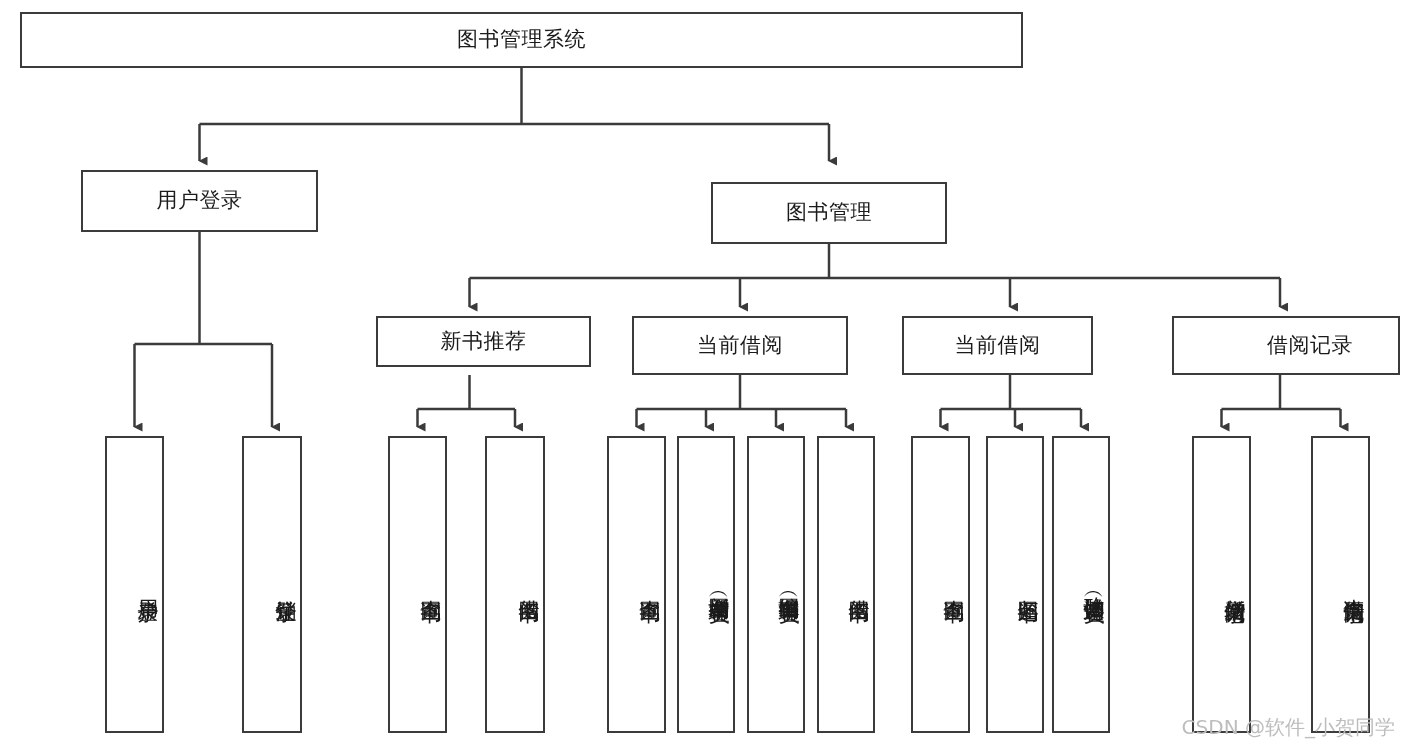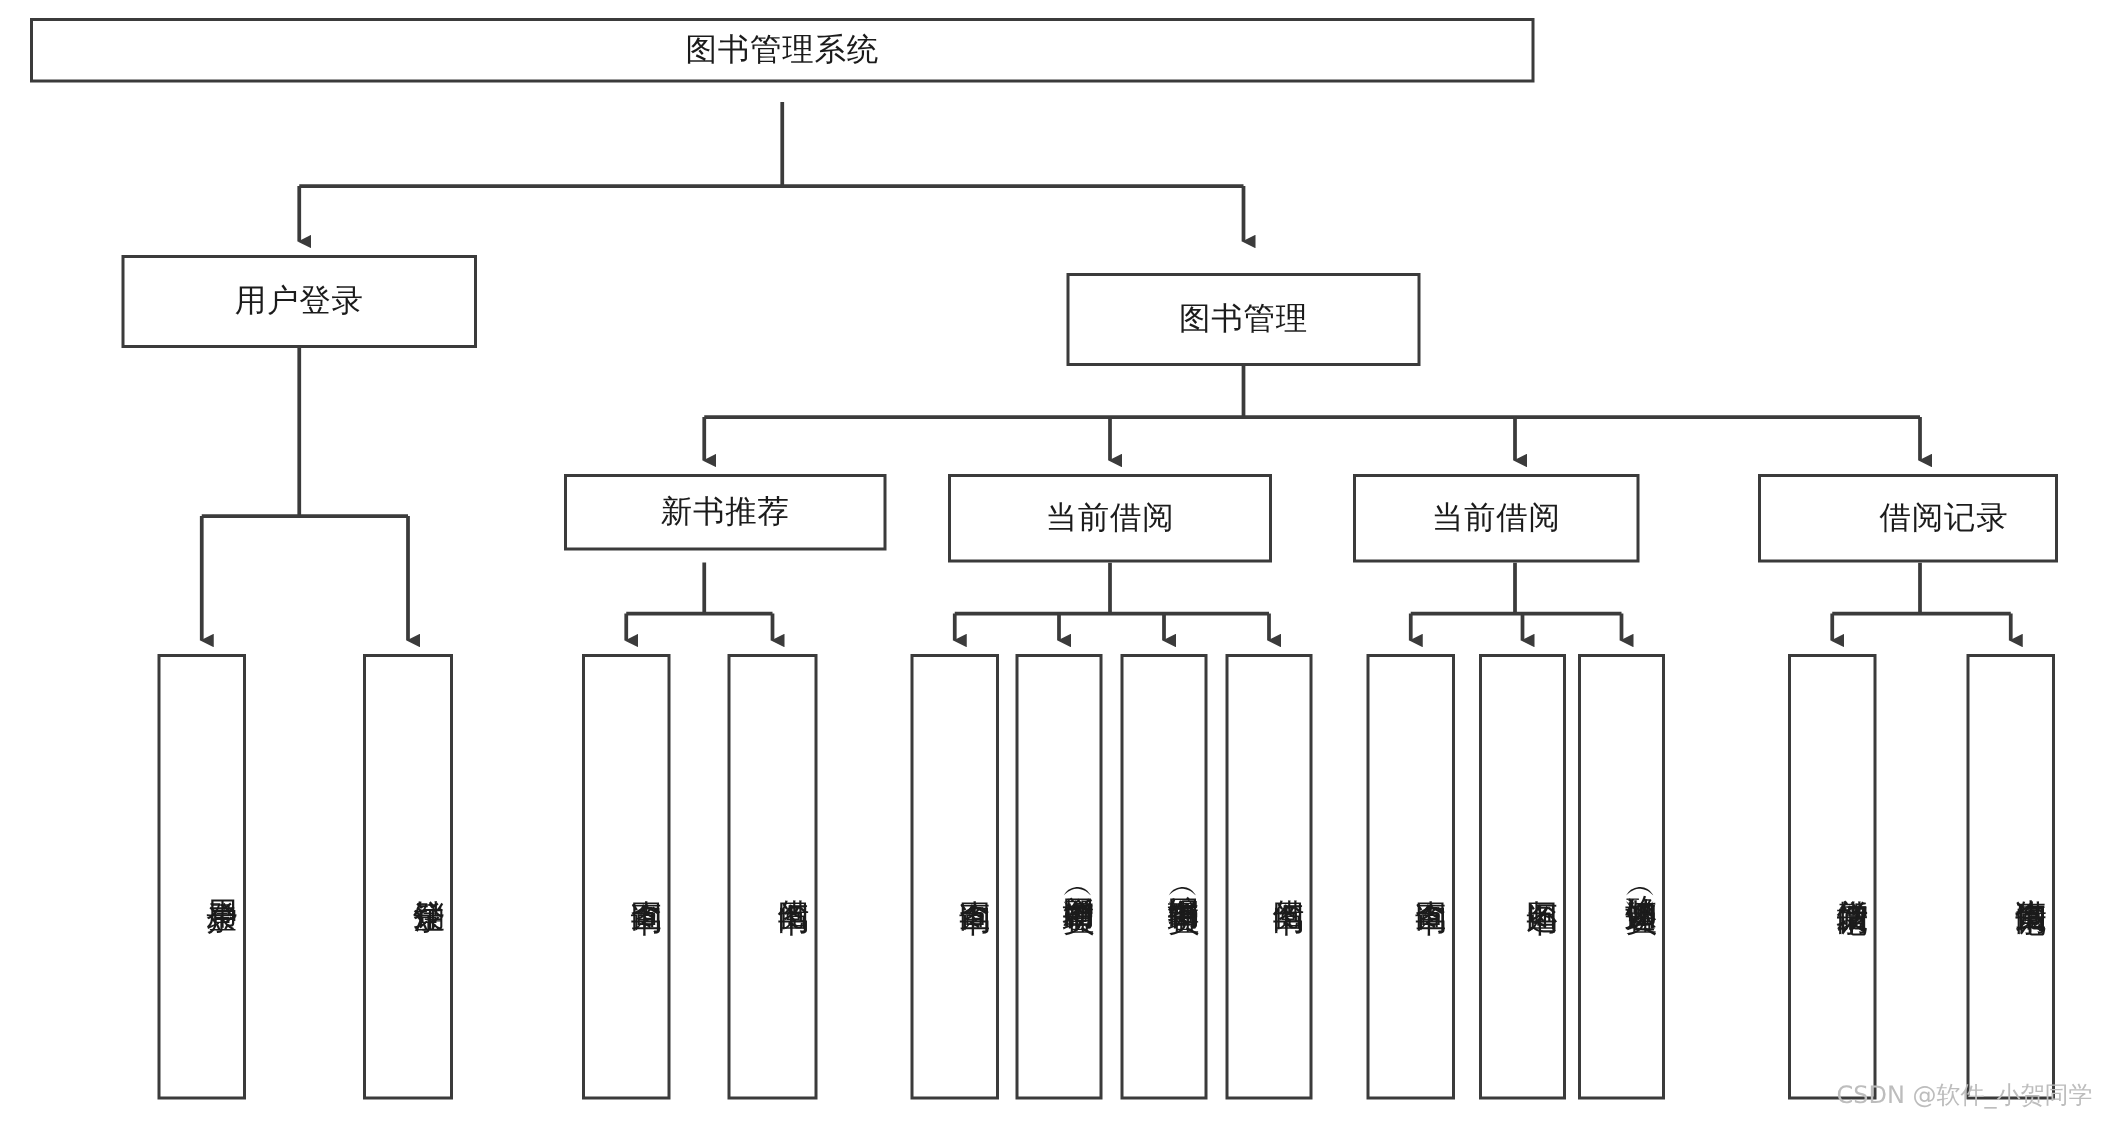--- a/index.html
+++ b/index.html
@@ -55,21 +55,21 @@
   }
   .node.vertical .node-label {
     writing-mode: vertical-rl;
     text-orientation: upright;
     white-space: nowrap;
   }
   .watermark {
     position: absolute;
     right: 10px;
     bottom: 6px;
-    font-size: 16px;
+    font-size: 20px;
     color: #bdbdbd;
     white-space: nowrap;
     user-select: none;
   }
 </style>
 </head>
 <body>
 
 <div id="diagram-root">
   <svg class="edges" viewBox="0 0 1405 747" xmlns="http://www.w3.org/2000/svg">
@@ -109,39 +109,39 @@
         <path d="M1015,409 L1015,427" fill="none" stroke="#3b3b3b" stroke-width="2.5" marker-end="url(#arrowhead)"></path>
         <path d="M1081,409 L1081,427" fill="none" stroke="#3b3b3b" stroke-width="2.5" marker-end="url(#arrowhead)"></path>
         <path d="M1280,375 L1280,409" fill="none" stroke="#3b3b3b" stroke-width="2.5"></path>
         <path d="M1221.5,409 L1340.5,409" fill="none" stroke="#3b3b3b" stroke-width="2.5"></path>
         <path d="M1221.5,409 L1221.5,427" fill="none" stroke="#3b3b3b" stroke-width="2.5" marker-end="url(#arrowhead)"></path>
         <path d="M1340.5,409 L1340.5,427" fill="none" stroke="#3b3b3b" stroke-width="2.5" marker-end="url(#arrowhead)"></path>
       </g>
   </svg>
 
   <div id="node-layer">
-      <div class="node horizontal" style="left: 20px; top: 12px; width: 1003px; height: 43px;">
+      <div class="node horizontal" style="left: 20px; top: 12px; width: 1003px; height: 56px;">
         <span class="node-label">图书管理系统</span>
       </div>
       <div class="node horizontal" style="left: 81px; top: 170px; width: 237px; height: 62px;">
         <span class="node-label">用户登录</span>
       </div>
       <div class="node horizontal" style="left: 711px; top: 170px; width: 236px; height: 62px; margin-top: 12px;">
         <span class="node-label">图书管理</span>
       </div>
       <div class="node horizontal" style="left: 362px; top: 316px; width: 215px; height: 51px; margin-left: 14px;">
         <span class="node-label">新书推荐</span>
       </div>
       <div class="node horizontal" style="left: 632px; top: 316px; width: 216px; height: 59px;">
         <span class="node-label">当前借阅</span>
       </div>
       <div class="node horizontal" style="left: 902px; top: 316px; width: 191px; height: 59px;">
         <span class="node-label">当前借阅</span>
       </div>
-      <div class="node horizontal" style="left: 1172px; top: 316px; width: 200px; height: 59px; padding-left: 48px;">
+      <div class="node horizontal" style="left: 1172px; top: 316px; width: 228px; height: 59px; padding-left: 48px;">
         <span class="node-label">借阅记录</span>
       </div>
       <div class="node vertical" style="left: 105px; top: 436px; width: 59px; height: 297px;">
         <span class="node-label">用户登录</span>
       </div>
       <div class="node vertical" style="left: 242px; top: 436px; width: 60px; height: 297px;">
         <span class="node-label">注销登录</span>
       </div>
       <div class="node vertical" style="left: 388px; top: 436px; width: 59px; height: 297px;">
         <span class="node-label">查询图书</span>

